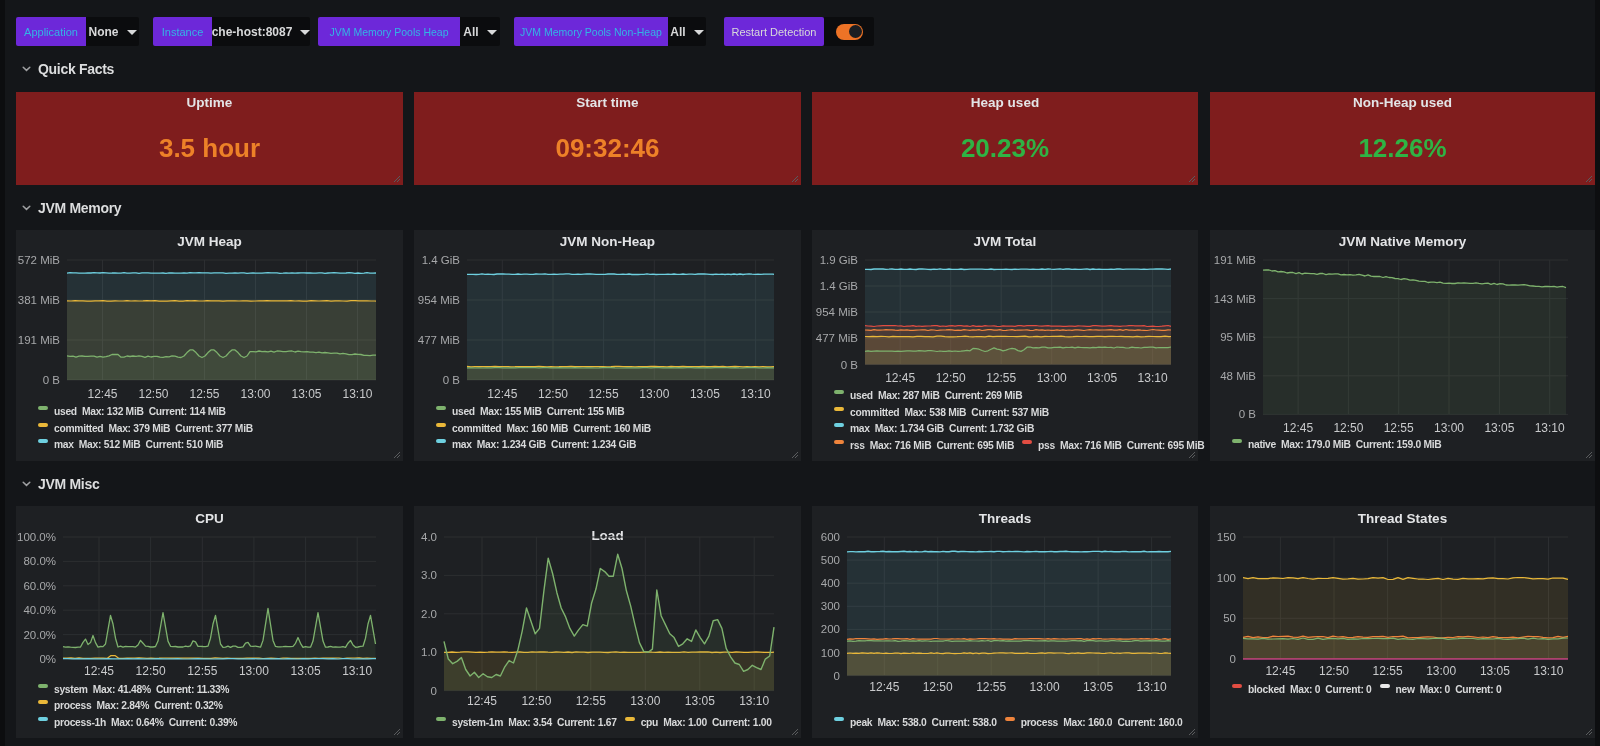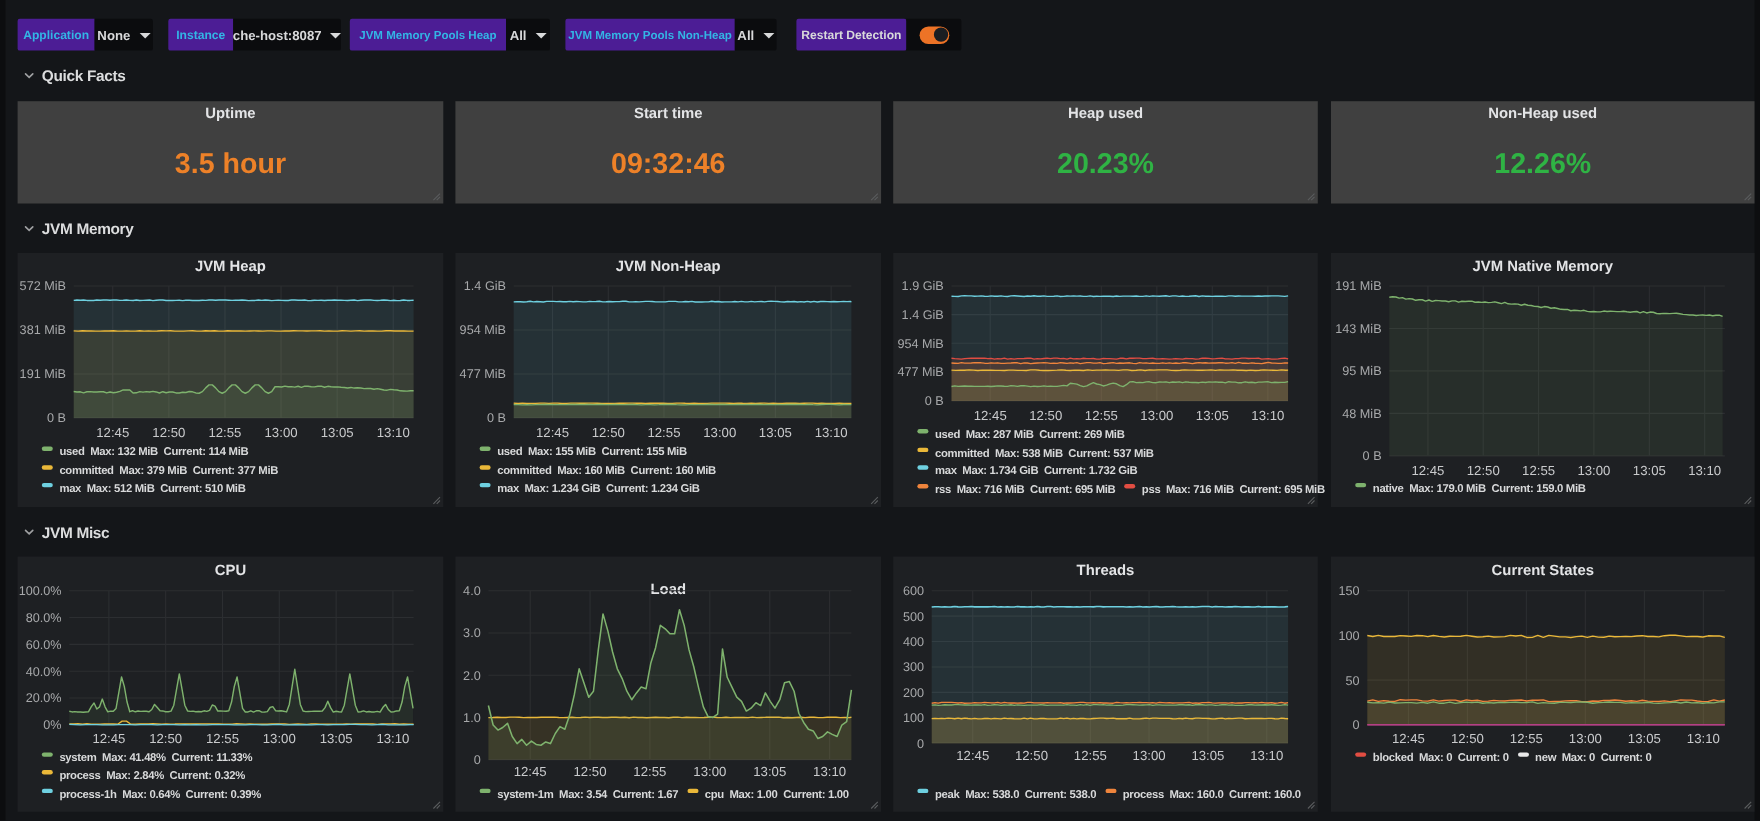--- a/index.html
+++ b/index.html
@@ -2,26 +2,26 @@
 <html><head><meta charset="utf-8"><style>
 
 *{margin:0;padding:0;box-sizing:border-box}
 html,body{width:1600px;height:746px;background:#141619;font-family:"Liberation Sans",sans-serif;overflow:hidden;position:relative}
 .panel{position:absolute;background:#1e2023}
 .ptitle{position:absolute;left:0;right:0;text-align:center;font-size:13.5px;font-weight:700;color:#e3e4e6}
 .ax{font-size:11.5px;fill:#a7a8aa;font-weight:400}
 .axx{font-size:12px;fill:#c9cacc;font-weight:400}
 .lrow{position:absolute;display:flex;font-size:10.3px;letter-spacing:-0.3px;font-weight:700;color:#d8d9da;white-space:nowrap;height:16px}
 .sw{display:inline-block;width:10px;height:4px;border-radius:2px;margin-right:6px;flex:none}
-.statpanel{position:absolute;background:#404040}
+.statpanel{position:absolute;background:#7f1d1d}
 .stitle{position:absolute;top:3px;left:0;right:0;text-align:center;font-size:13.5px;font-weight:700;color:#e3e4e6}
 .sval{position:absolute;top:41px;left:0;right:0;text-align:center;font-size:26px;font-weight:700;line-height:30px}
 .sechdr{position:absolute;display:flex;align-items:center;color:#dcddde;font-size:14px;font-weight:700;letter-spacing:-0.3px}
 .chev{margin-right:7px;display:inline-block}
-.fl{position:absolute;top:17px;height:29px;background:#4c1d95;color:#33b5e5;font-size:11px;font-weight:700;display:flex;align-items:center;justify-content:center;border-radius:2px 0 0 2px;white-space:nowrap}
+.fl{position:absolute;top:17px;height:29px;background:#6d28d9;color:#33b5e5;font-size:11px;font-weight:400;display:flex;align-items:center;justify-content:center;border-radius:2px 0 0 2px;white-space:nowrap}
 .fv{position:absolute;top:17px;height:29px;background:#0b0c0e;color:#d8d9da;font-size:12px;font-weight:700;display:flex;align-items:center;justify-content:center;border-radius:0 2px 2px 0;white-space:nowrap}
 .caret{width:0;height:0;border-left:5px solid transparent;border-right:5px solid transparent;border-top:5px solid #d8d9da;margin-left:8px;margin-top:2px}
 .rsz{position:absolute;right:2px;bottom:2px}
 
 </style></head><body>
 <div style="position:absolute;left:0;top:0;width:5px;height:746px;background:#0c0d0f"></div>
 <div style="position:absolute;left:1595px;top:0;width:5px;height:746px;background:#0d0e10"></div>
 <div class="fl" style="left:16px;width:70px">Application</div>
 <div class="fv" style="left:86px;width:53px">None<div class="caret"></div></div>
 <div class="fl" style="left:153px;width:59px">Instance</div>
@@ -159,20 +159,21 @@
 </div>
 <div class="lrow" style="left:22px;top:209px">
 <span class="sw" style="background:#6ed0e0"></span>
 <span>max&nbsp;&nbsp;Max: 1.234 GiB&nbsp;&nbsp;Current: 1.234 GiB</span>
 </div>
 <svg class="rsz" width="8" height="8" viewBox="0 0 8 8">
       <path d="M7 4 L4 7 M7 1 L1 7" stroke="#5a5c5e" stroke-width="1" fill="none"></path>
     </svg>
 </div>
 <div class="panel" style="left:812px;top:230px;width:386px;height:231px">
+<div class="ptitle" style="top:3.5px">JVM Total</div>
 <svg width="386" height="231" style="position:absolute;left:0;top:0">
 <line x1="53" y1="30" x2="359" y2="30" stroke="#2c2e31" stroke-width="1"></line>
 <line x1="53" y1="56" x2="359" y2="56" stroke="#2c2e31" stroke-width="1"></line>
 <line x1="53" y1="82" x2="359" y2="82" stroke="#2c2e31" stroke-width="1"></line>
 <line x1="53" y1="108" x2="359" y2="108" stroke="#2c2e31" stroke-width="1"></line>
 <line x1="53" y1="134.5" x2="359" y2="134.5" stroke="#2c2e31" stroke-width="1"></line>
 <line x1="88.2" y1="30" x2="88.2" y2="134.5" stroke="#2c2e31" stroke-width="1"></line>
 <line x1="138.7" y1="30" x2="138.7" y2="134.5" stroke="#2c2e31" stroke-width="1"></line>
 <line x1="189.2" y1="30" x2="189.2" y2="134.5" stroke="#2c2e31" stroke-width="1"></line>
 <line x1="239.7" y1="30" x2="239.7" y2="134.5" stroke="#2c2e31" stroke-width="1"></line>
@@ -388,21 +389,21 @@
 <span class="sw" style="background:#6ed0e0"></span>
 <span>peak&nbsp;&nbsp;Max: 538.0&nbsp;&nbsp;Current: 538.0</span>
 <span class="sw" style="margin-left:8px;background:#ef843c"></span>
 <span>process&nbsp;&nbsp;Max: 160.0&nbsp;&nbsp;Current: 160.0</span>
 </div>
 <svg class="rsz" width="8" height="8" viewBox="0 0 8 8">
       <path d="M7 4 L4 7 M7 1 L1 7" stroke="#5a5c5e" stroke-width="1" fill="none"></path>
     </svg>
 </div>
 <div class="panel" style="left:1210px;top:506px;width:385px;height:232px">
-<div class="ptitle" style="top:5px">Current States</div>
+<div class="ptitle" style="top:5px">Thread States</div>
 <svg width="385" height="232" style="position:absolute;left:0;top:0">
 <line x1="33" y1="31" x2="358" y2="31" stroke="#2c2e31" stroke-width="1"></line>
 <line x1="33" y1="71.7" x2="358" y2="71.7" stroke="#2c2e31" stroke-width="1"></line>
 <line x1="33" y1="112.3" x2="358" y2="112.3" stroke="#2c2e31" stroke-width="1"></line>
 <line x1="33" y1="153" x2="358" y2="153" stroke="#2c2e31" stroke-width="1"></line>
 <line x1="70.4" y1="31" x2="70.4" y2="153" stroke="#2c2e31" stroke-width="1"></line>
 <line x1="124.0" y1="31" x2="124.0" y2="153" stroke="#2c2e31" stroke-width="1"></line>
 <line x1="177.6" y1="31" x2="177.6" y2="153" stroke="#2c2e31" stroke-width="1"></line>
 <line x1="231.2" y1="31" x2="231.2" y2="153" stroke="#2c2e31" stroke-width="1"></line>
 <line x1="284.9" y1="31" x2="284.9" y2="153" stroke="#2c2e31" stroke-width="1"></line>

